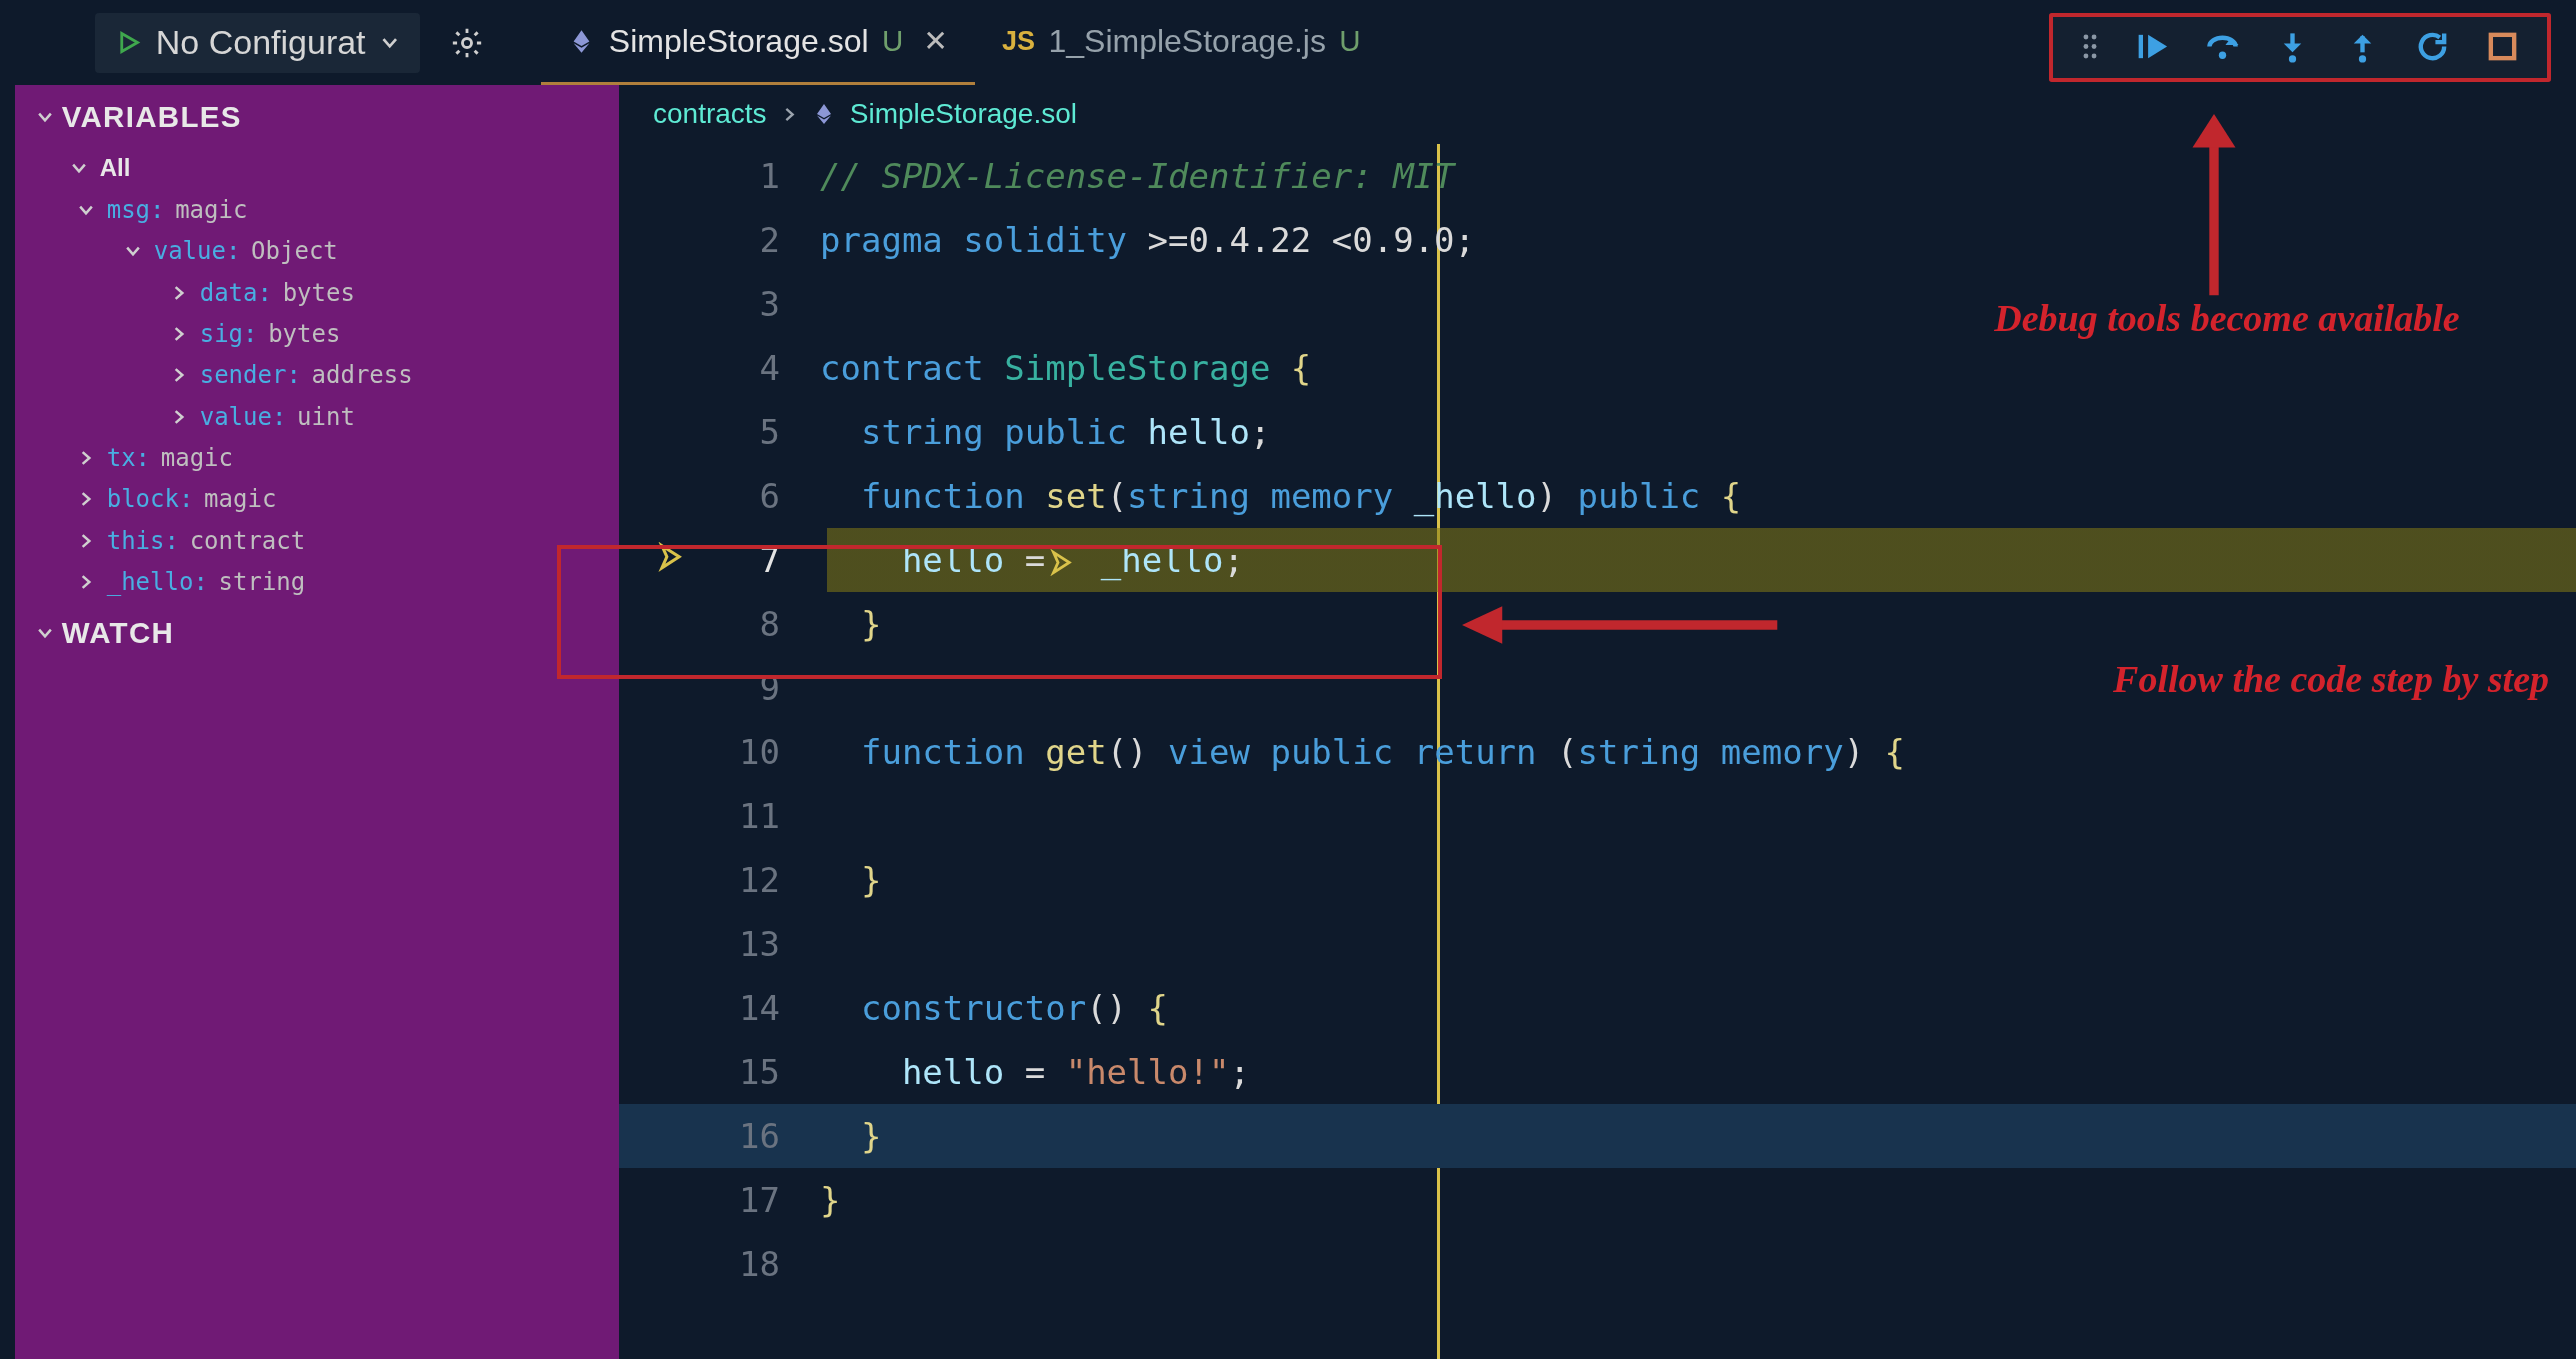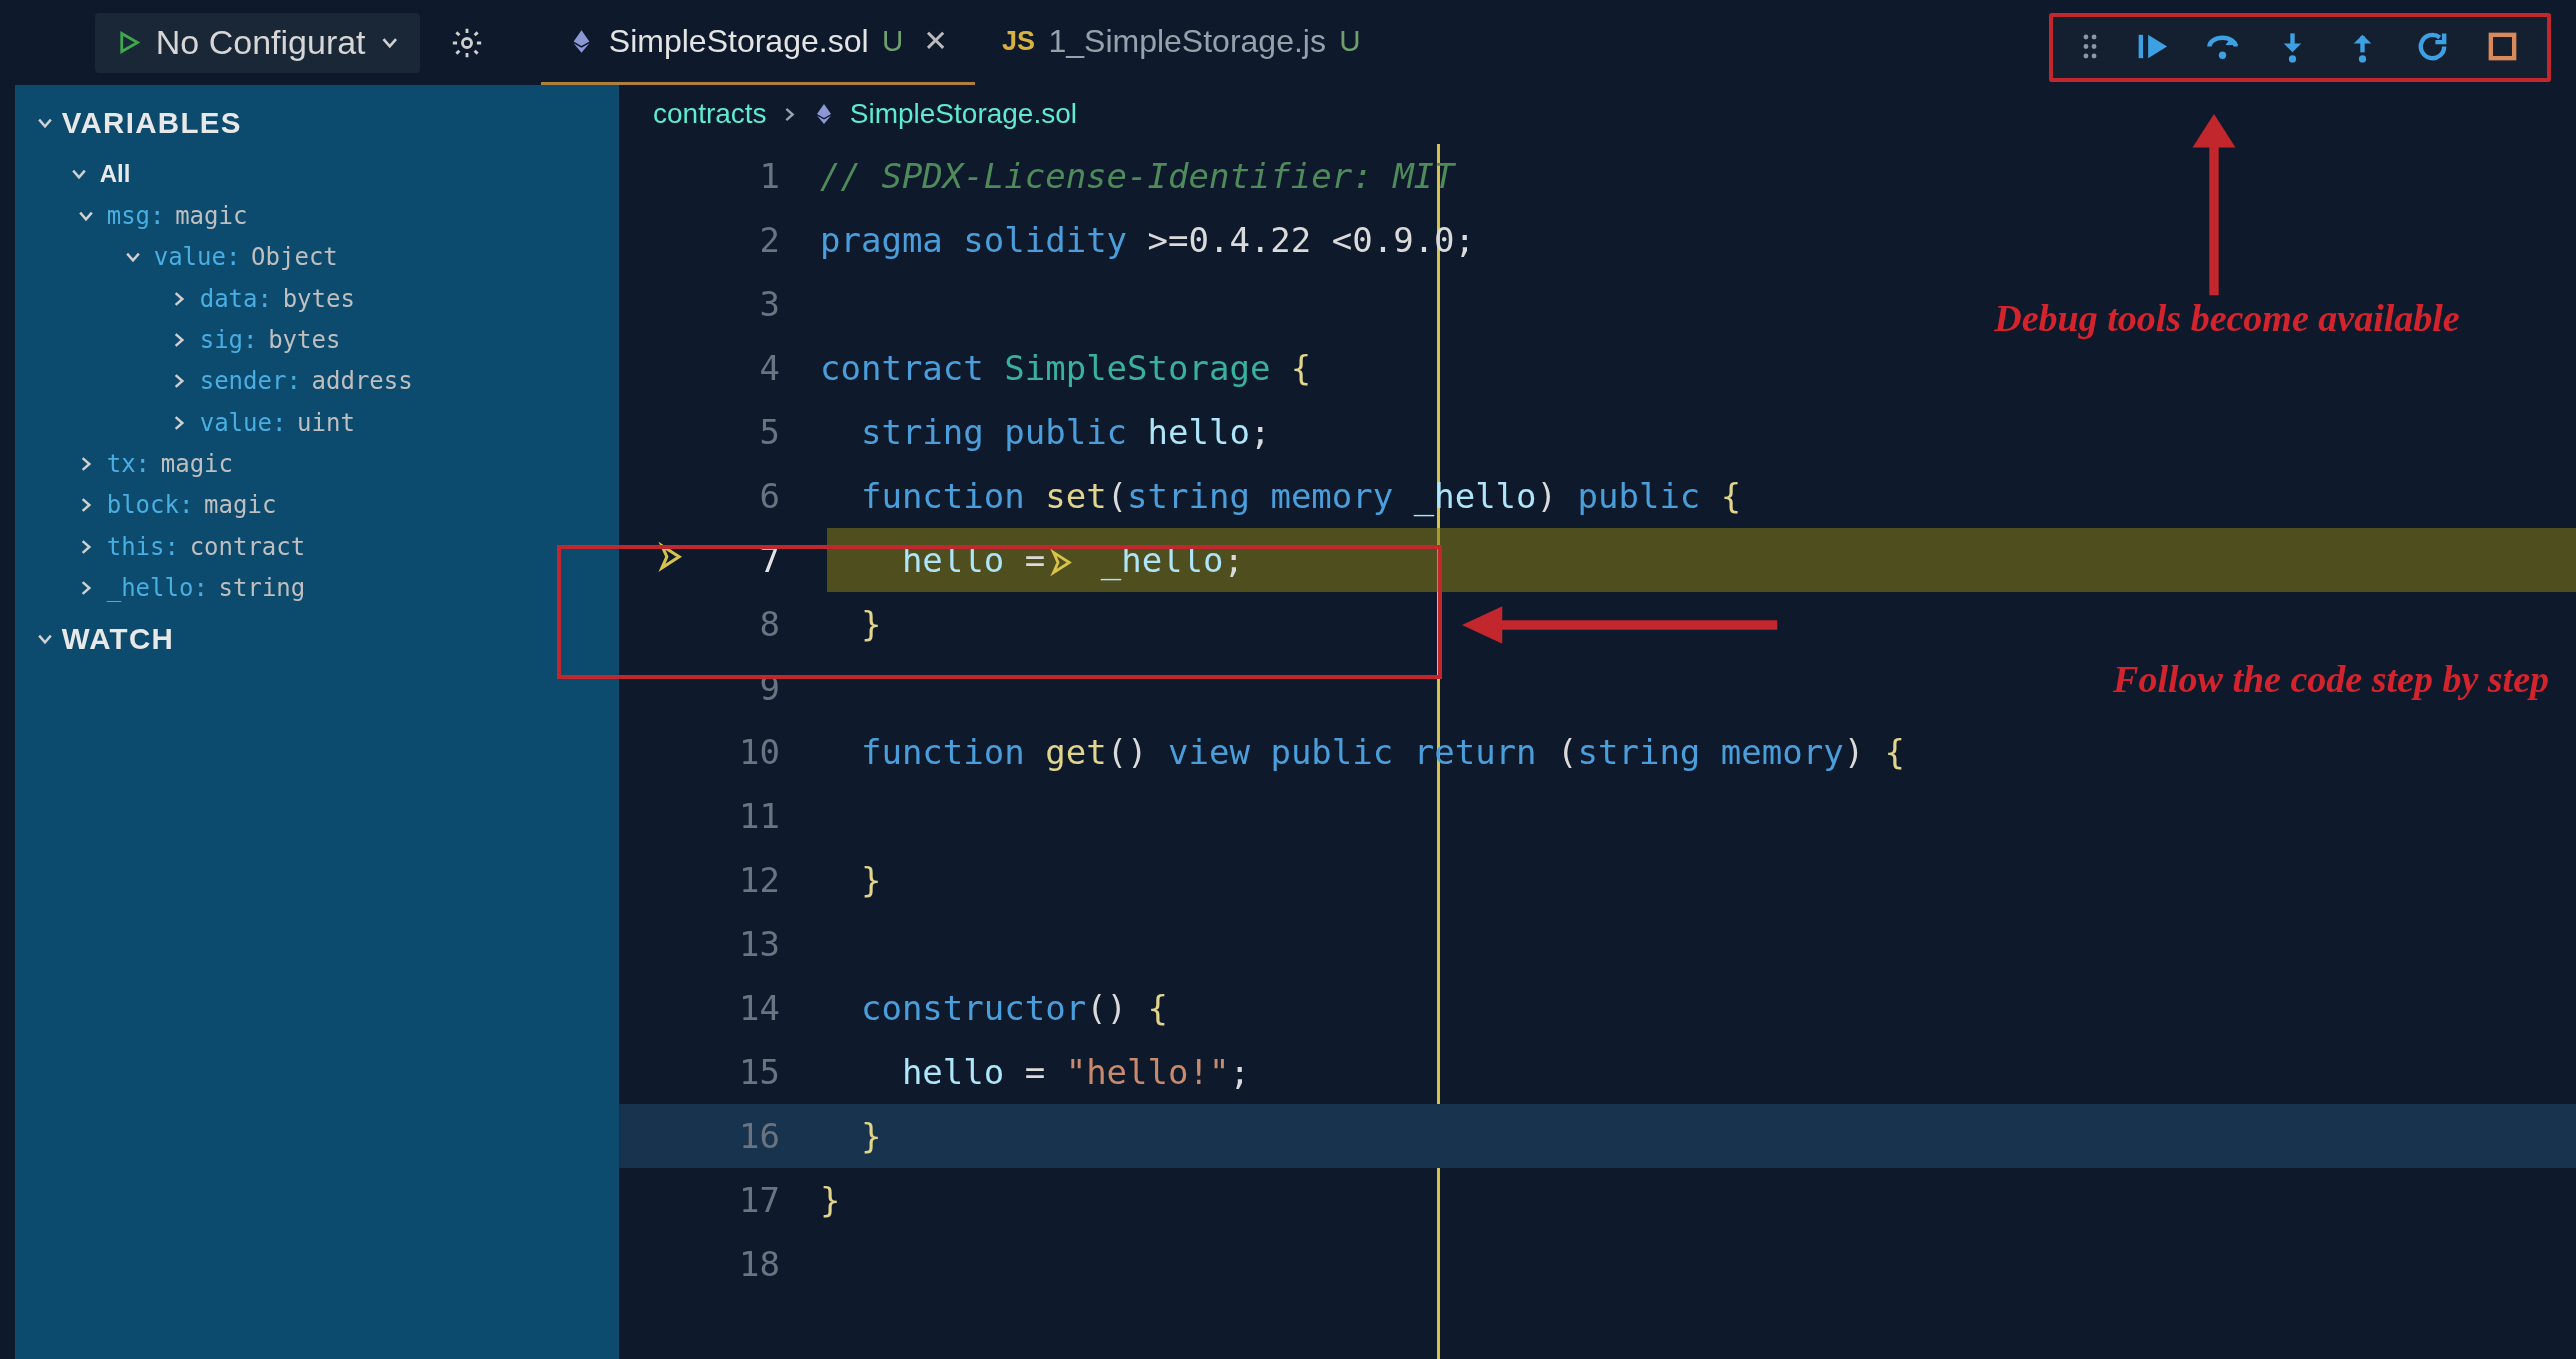--- a/index.html
+++ b/index.html
@@ -70,23 +70,23 @@
 }
 .debug-toolbar .grip svg { width: 20px; height: 27px; }
 .debug-toolbar .btn svg { width: 35px; height: 35px; }
 
 
 .main { display: flex; flex: 1; min-height: 0; }
 
 
 .sidebar {
   width: 604px;
-  background: #0c4a6e;
+  background: #701a75;
   display: flex; flex-direction: column;
-  padding-top: 8px;
+  padding-top: 2px;
   font-family: "Segoe UI", Arial, sans-serif;
 }
 .section-header {
   display: flex; align-items: center; gap: 6.7px;
   font-size: 29.5px; font-weight: 700; letter-spacing: 1.3px;
   color: #e8e8e8;
   padding: 13.4px 20px;
 }
 .section-header svg { width: 20px; height: 20px; }
 .tree { padding-left: 27px; }

